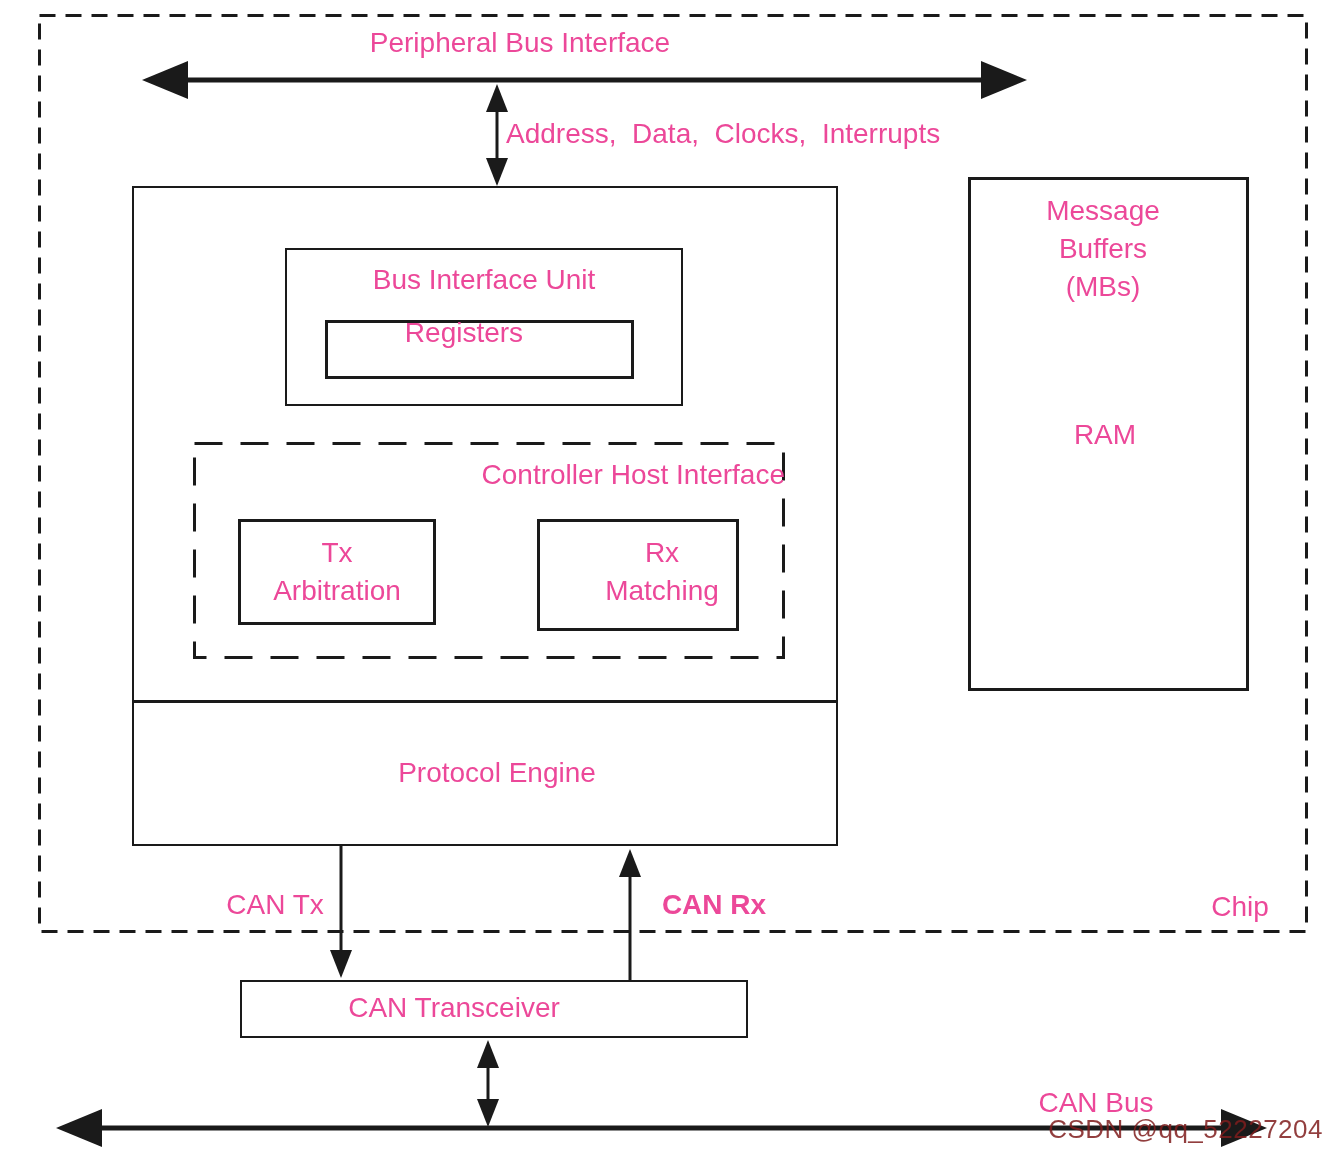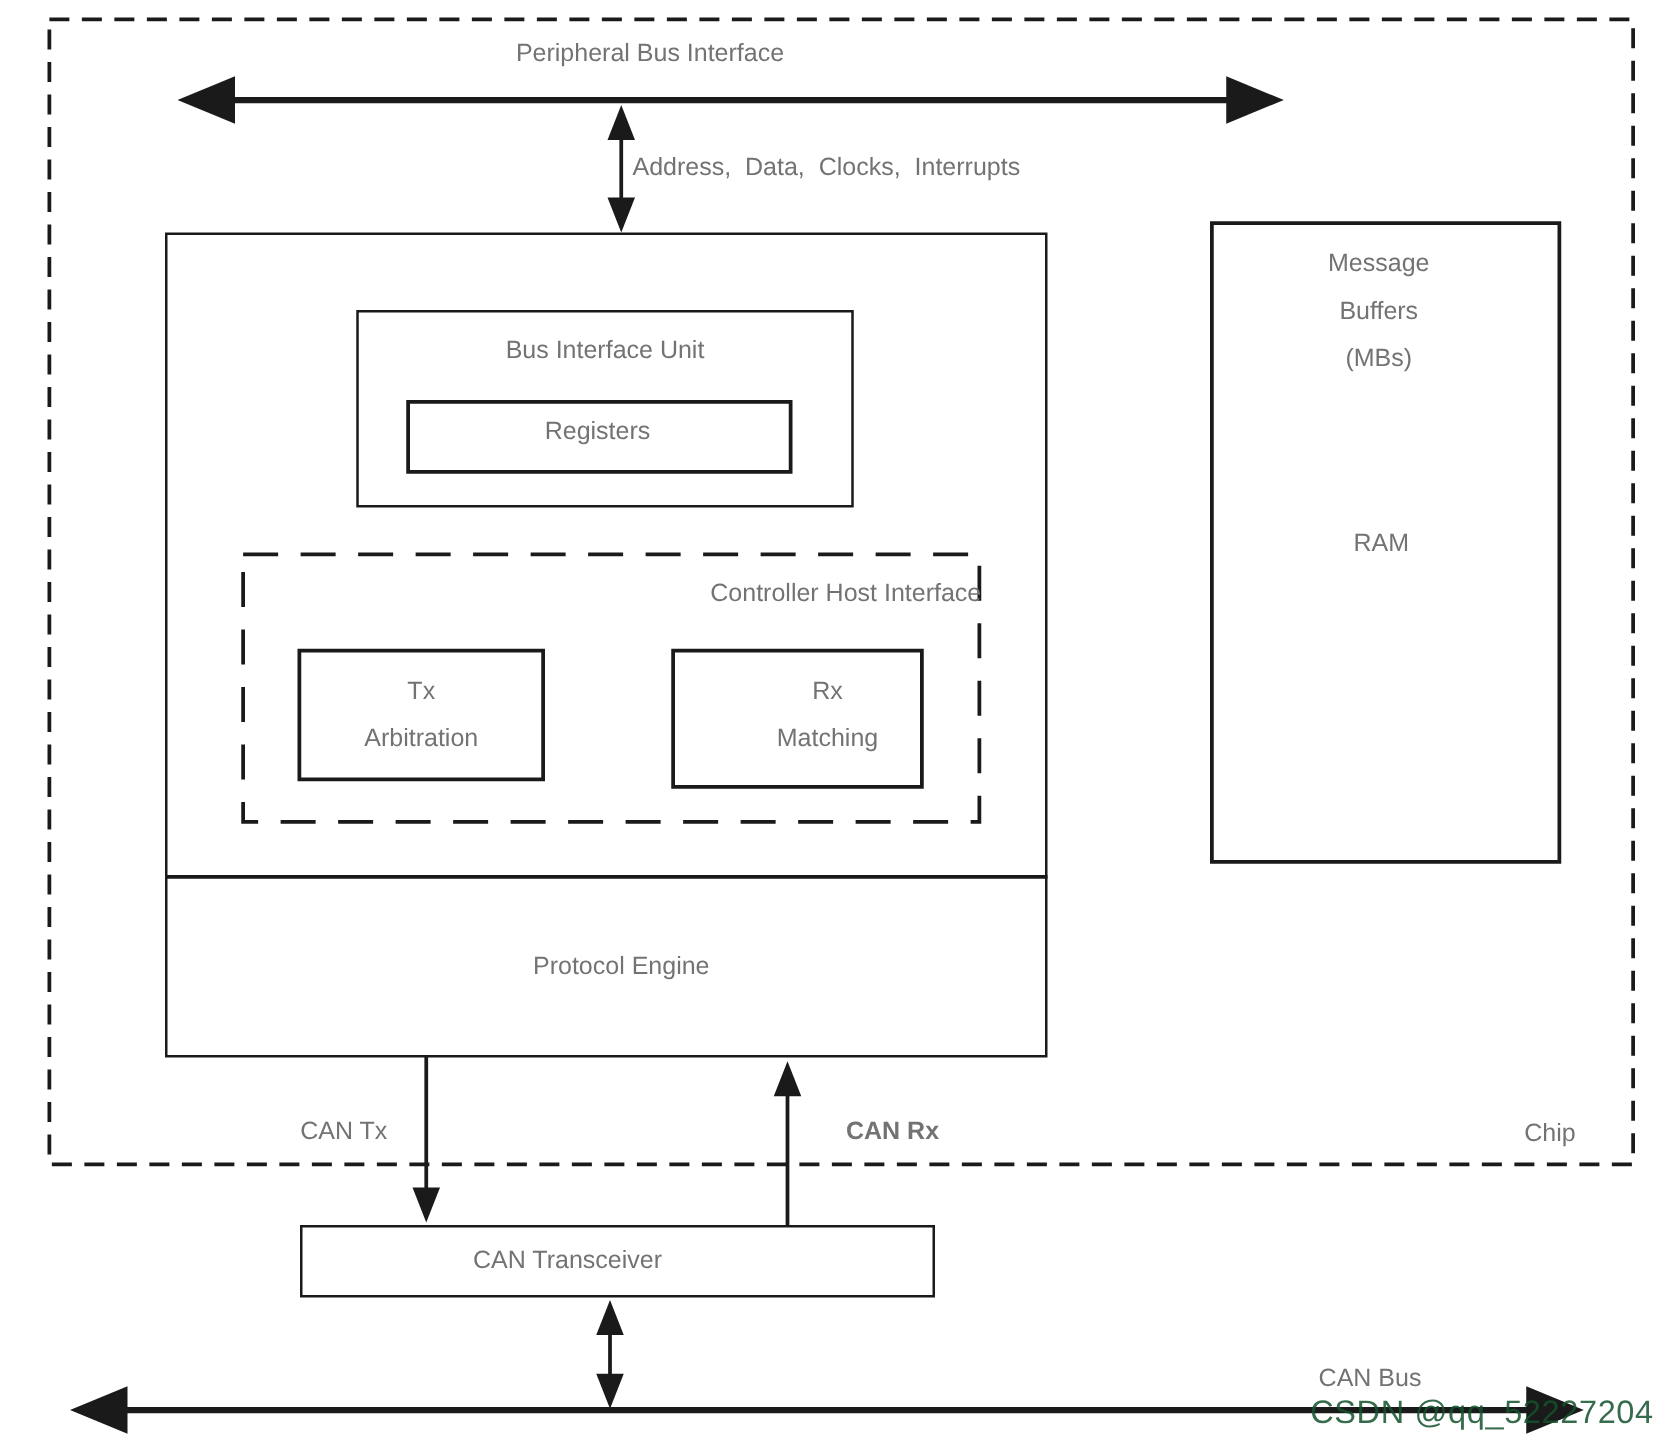--- a/index.html
+++ b/index.html
@@ -26,52 +26,52 @@
   .box-reg  { left: 325px; top: 320px; width: 309px; height: 59px;  border-width: 3px; }
   .box-tx   { left: 238px; top: 519px; width: 198px; height: 106px; border-width: 3px; }
   .box-rx   { left: 537px; top: 519px; width: 202px; height: 112px; border-width: 3px; }
   .box-mb   { left: 968px; top: 177px; width: 281px; height: 514px; border-width: 3px; }
   .box-trx  { left: 240px; top: 980px; width: 508px; height: 58px;  }
   .divider  { position: absolute; left: 132px; top: 700px; width: 706px; height: 3px; background: #1a1a1a; z-index: 3; }
 
   .lbl {
     position: absolute;
     z-index: 4;
-    font-size: 20px;
+    font-size: 28px;
     line-height: 34px;
     text-align: center;
-    color: #737373;
+    color: #ec4899;
     white-space: nowrap;
   }
   .multiline { white-space: pre-line; line-height: 38px; }
 
   .lbl-pbi     { left: 280px;  top: 26px;  width: 480px; }
   .lbl-signals { left: 506px;  top: 117px; text-align: left; white-space: pre; }
   .lbl-biu     { left: 285px;  top: 263px; width: 398px; }
-  .lbl-reg     { left: 325px;  top: 328px; width: 278px; margin-left: 14px; }
+  .lbl-reg     { left: 325px;  top: 316px; width: 278px; }
   .lbl-chi     { left: 193px;  top: 458px; width: 592px; text-align: right; }
   .lbl-tx      { left: 238px;  top: 534px; width: 198px; }
   .lbl-rx      { left: 561px;  top: 534px; width: 202px; }
   .lbl-pe      { left: 132px;  top: 756px; width: 706px; padding-left: 24px; }
   .lbl-mb      { left: 968px;  top: 192px; width: 270px; }
   .lbl-ram     { left: 968px;  top: 418px; width: 274px; }
   .lbl-cantx   { left: 275px;  top: 888px; transform: translateX(-50%); }
   .lbl-canrx   { left: 714px;  top: 888px; transform: translateX(-50%); font-weight: bold; }
   .lbl-chip    { left: 1240px; top: 890px; transform: translateX(-50%); }
   .lbl-trx     { left: 240px;  top: 991px; width: 428px; }
   .lbl-canbus  { left: 1096px; top: 1086px; transform: translateX(-50%); }
 
   .watermark {
     position: absolute;
     right: 5px;
     top: 1114px;
     z-index: 6;
     font-size: 26px;
     line-height: 30px;
-    color: #14532d;
+    color: #7f1d1d;
     opacity: 0.85;
     letter-spacing: 0.5px;
     white-space: nowrap;
   }
 </style>
 </head>
 <body>
 
 <div class="stage">
 

